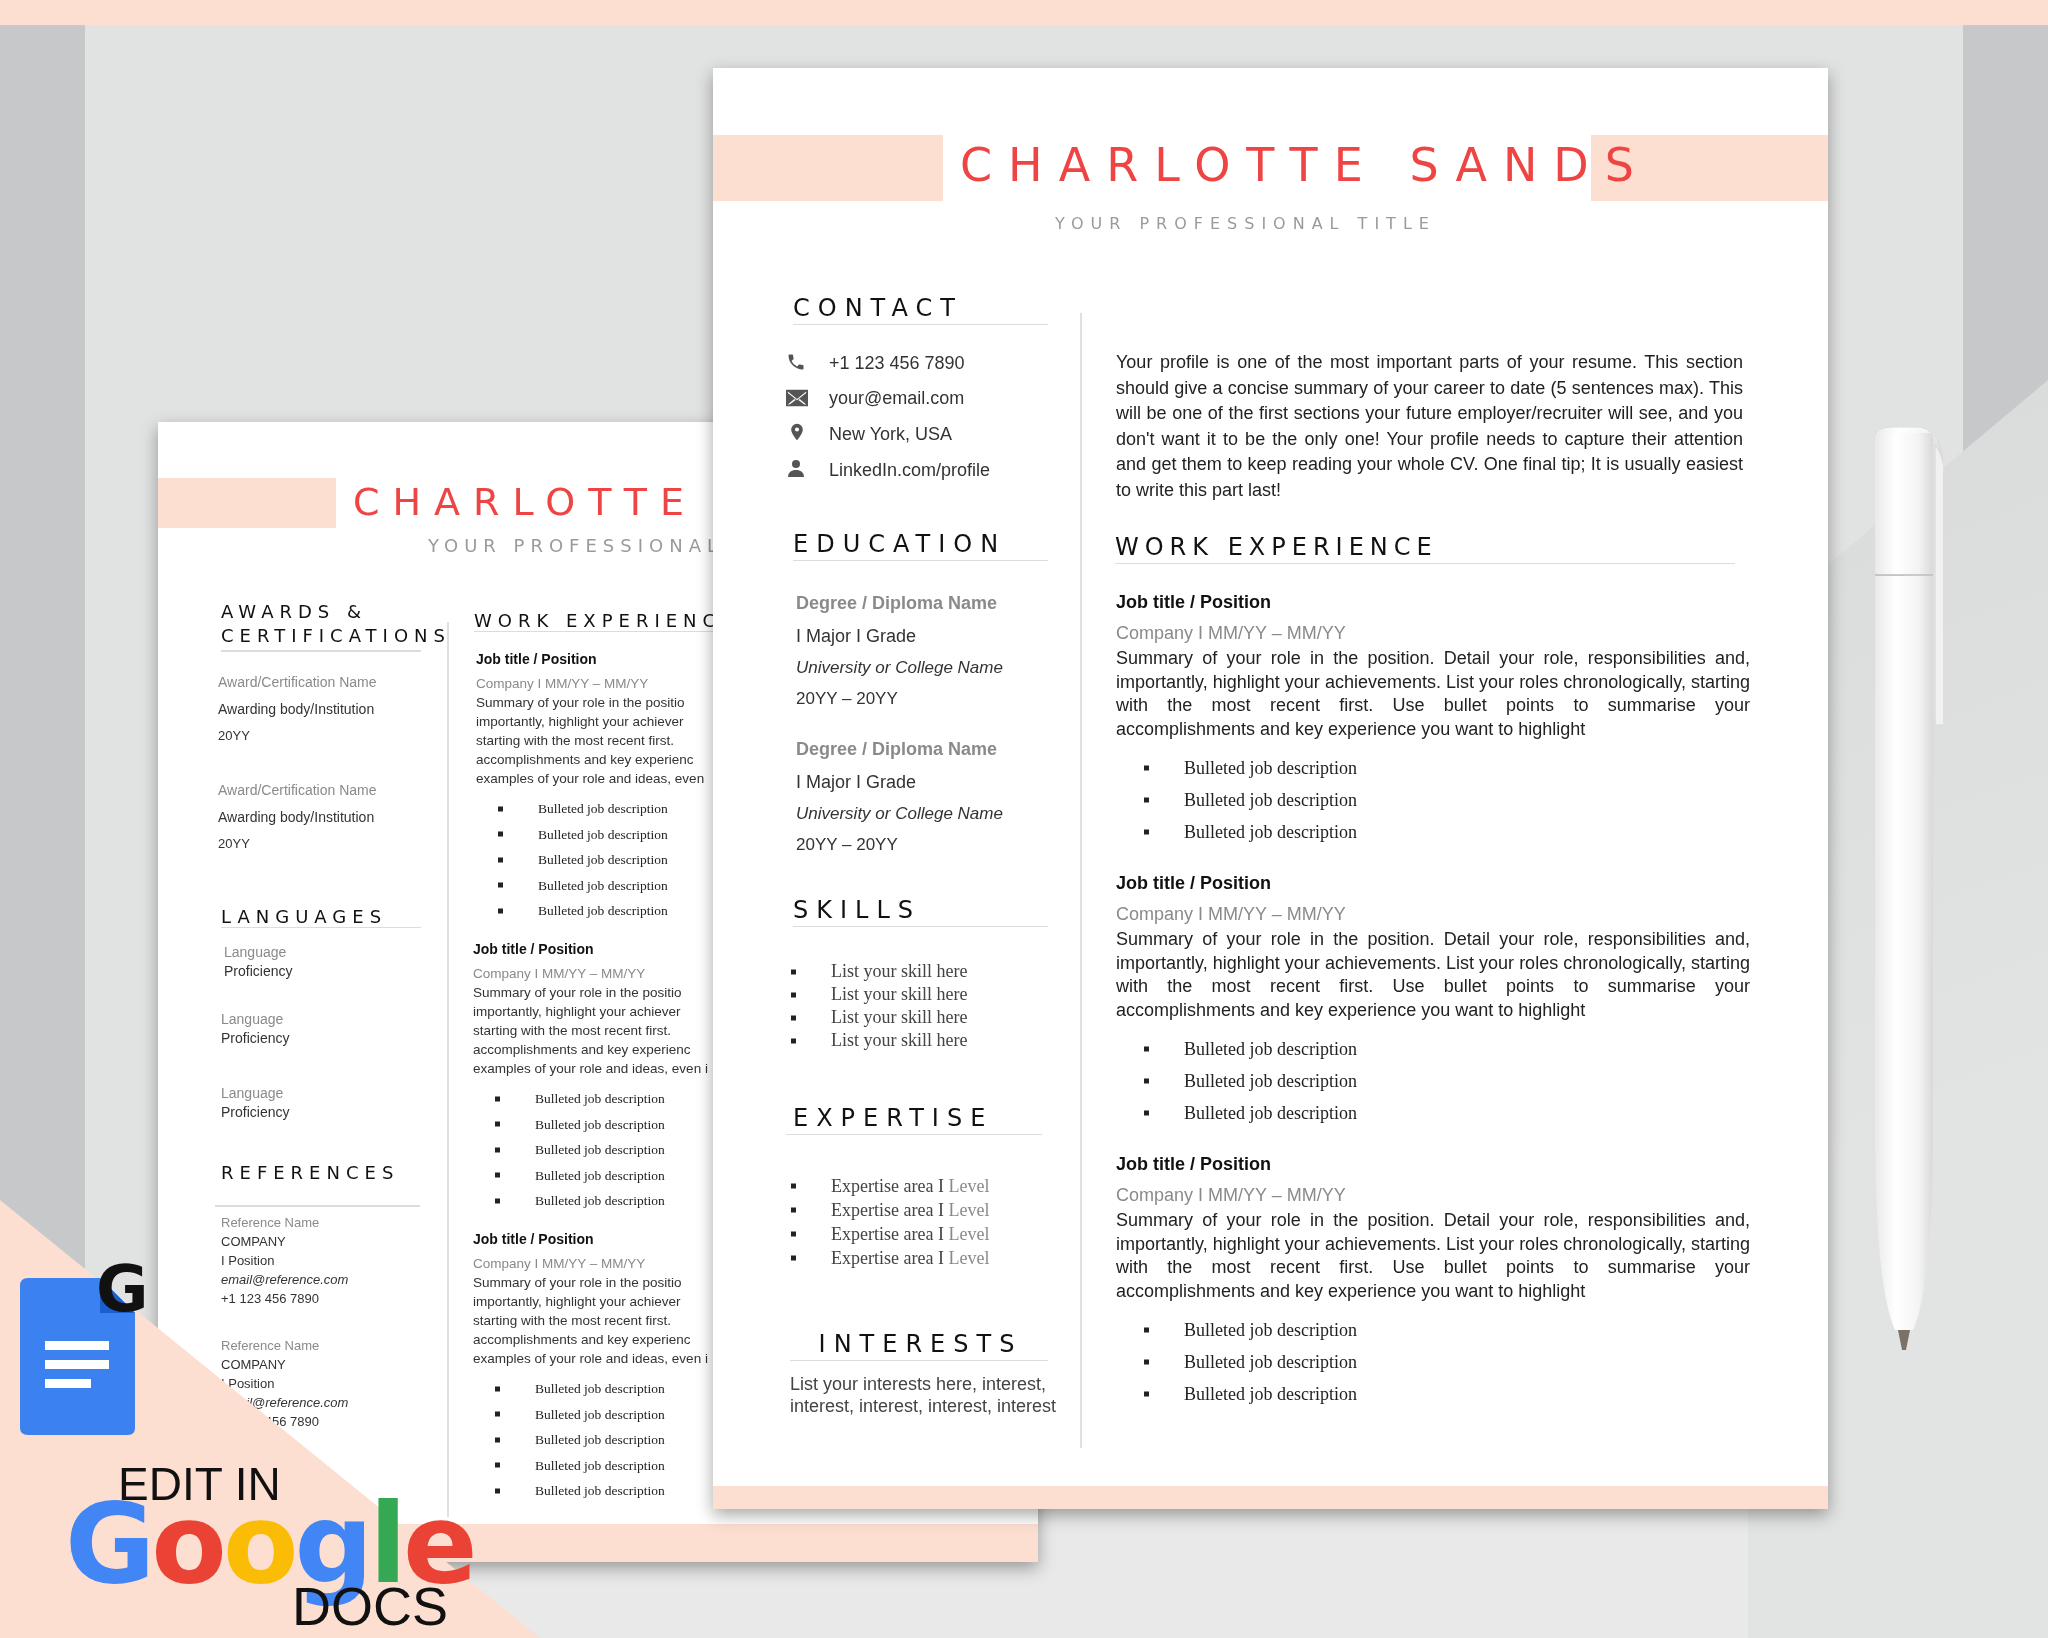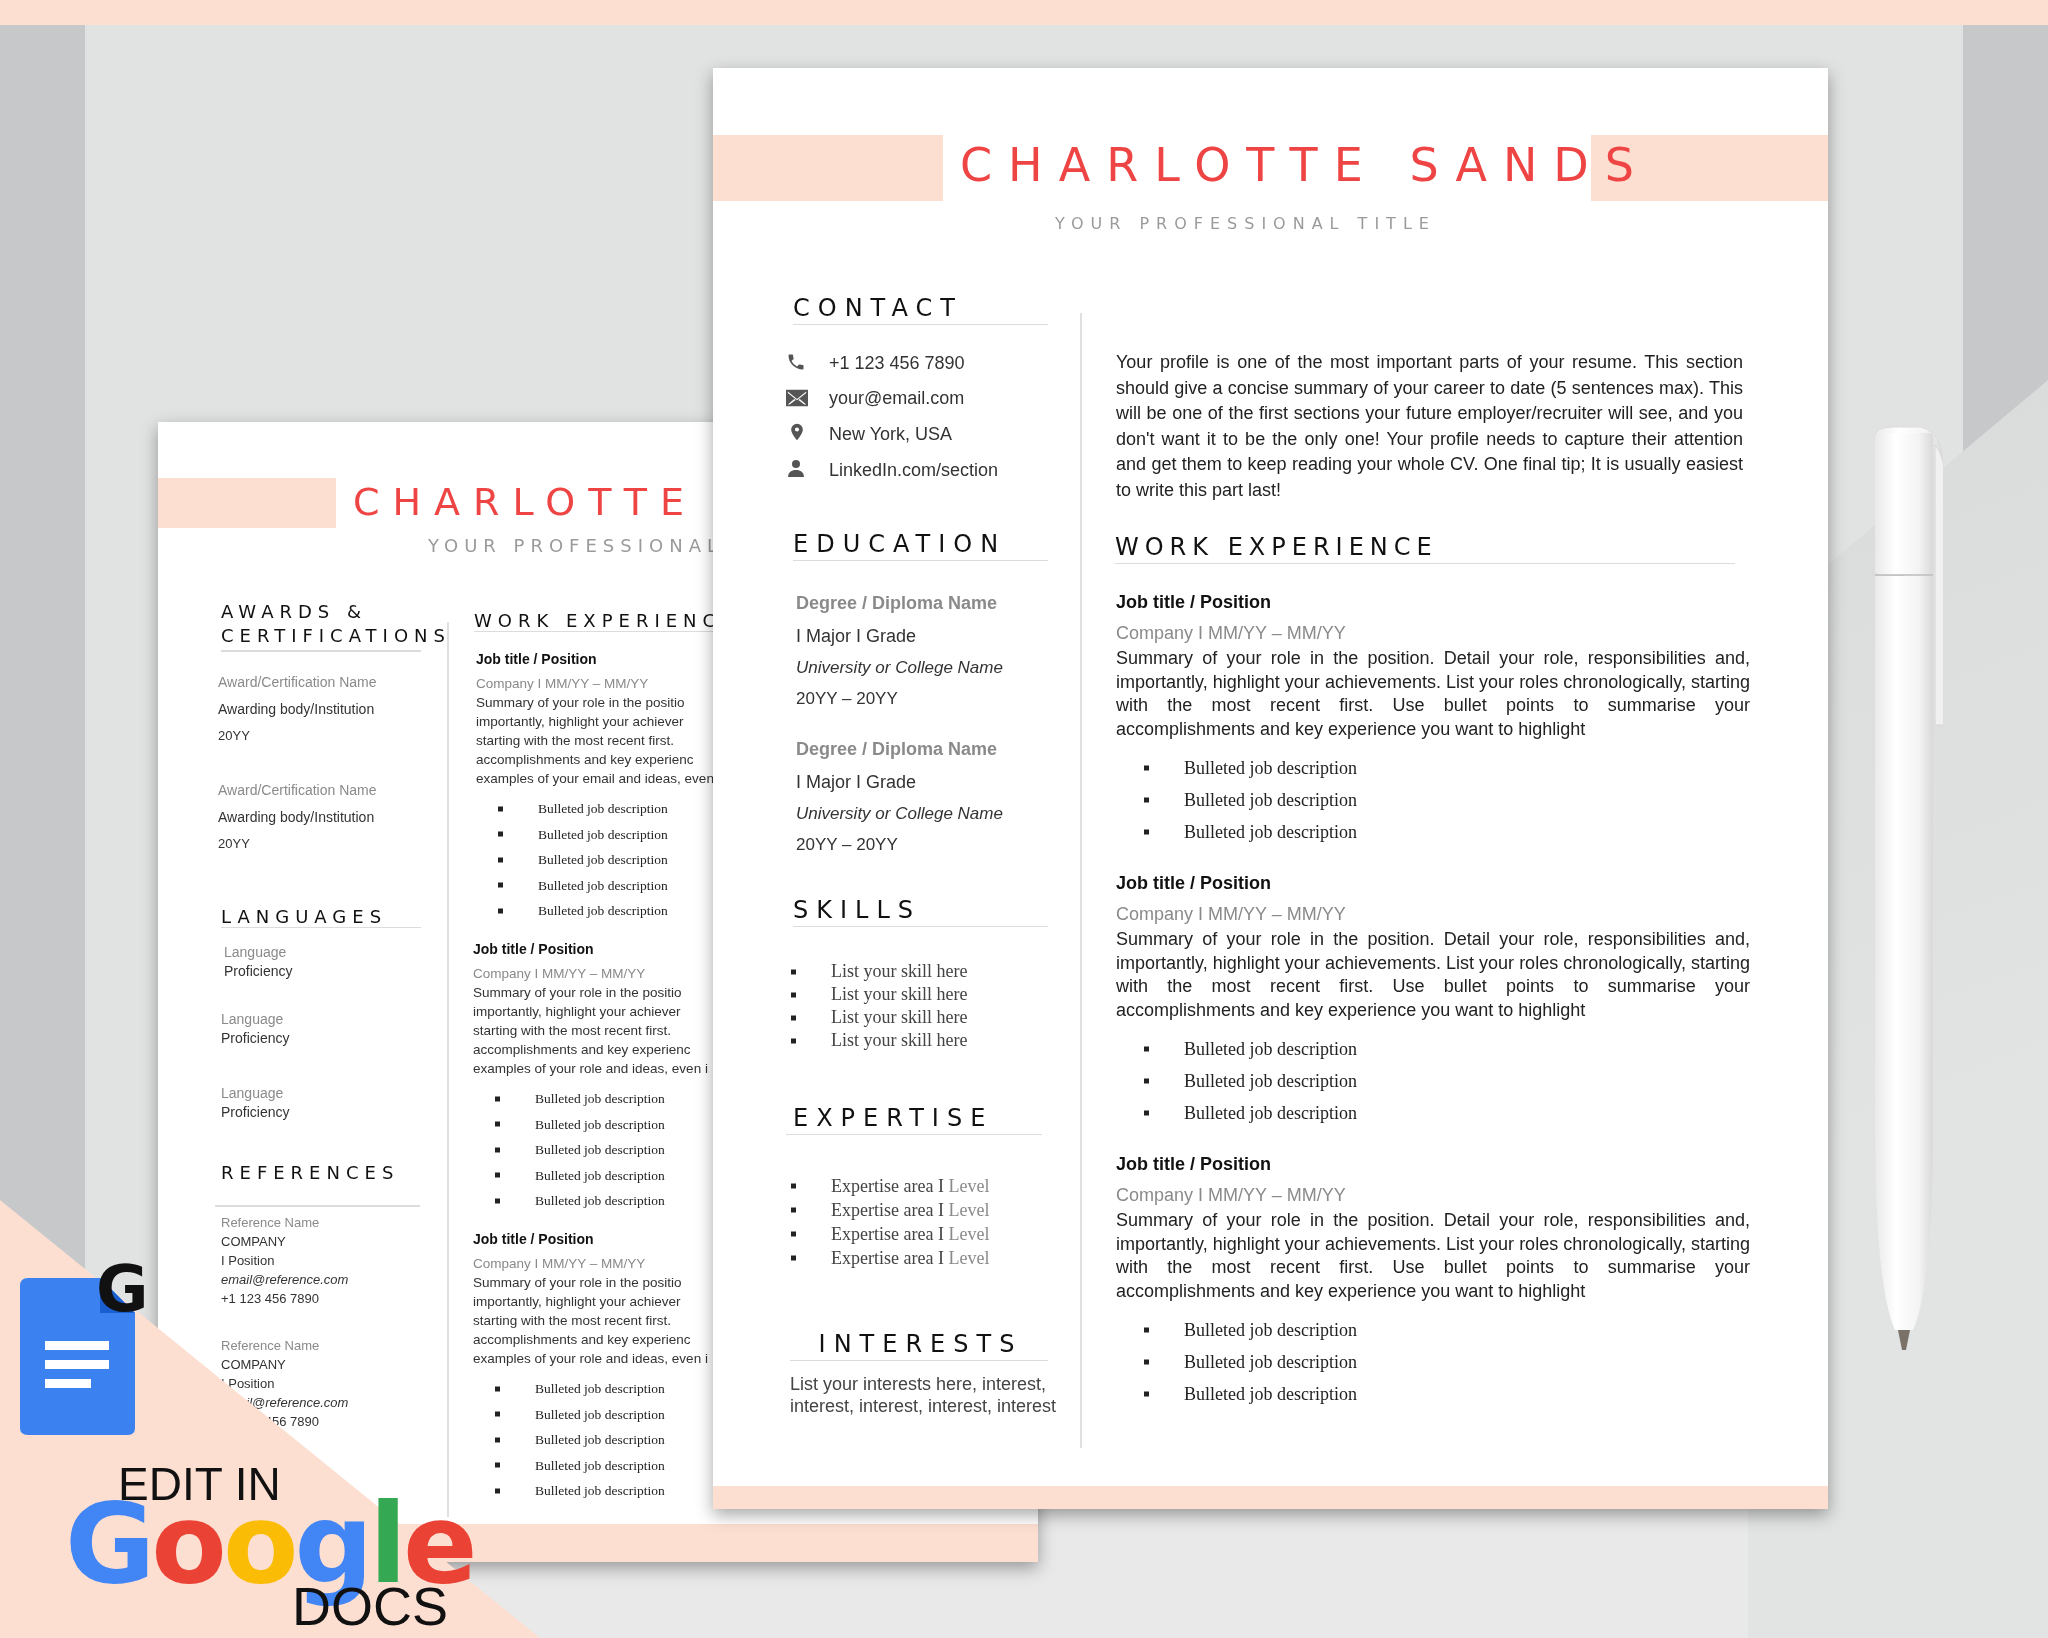--- a/index.html
+++ b/index.html
@@ -133,21 +133,21 @@
   <div class="sec-h b-sec" style="left:316px;top:188px;width:400px;">WORK EXPERIENCE</div>
 
   <div style="position:absolute;left:318px;top:229px;width:420px;font-size:13.5px;">
     <div class="bold" style="font-size:14px;">Job title / Position</div>
     <div class="muted" style="margin-top:9px;">Company I  MM/YY – MM/YY</div>
     <div style="line-height:19px;margin-top:2px;color:#333;">
       <div>Summary of your role in the positio</div>
       <div>importantly, highlight your achiever</div>
       <div>starting with the most recent first.</div>
       <div>accomplishments and key experienc</div>
-      <div>examples of your email and ideas, even</div>
+      <div>examples of your role and ideas, even</div>
     </div>
     <ul class="bul" style="position:static;margin:8px 0 0 22px;line-height:25.5px;font-size:13.5px;">
       <li>Bulleted job description</li>
       <li>Bulleted job description</li>
       <li>Bulleted job description</li>
       <li>Bulleted job description</li>
       <li>Bulleted job description</li>
     </ul>
   </div>
 
@@ -213,21 +213,21 @@
 
   <svg class="icon" style="left:74px;top:354px;" viewBox="0 0 24 24">
       <path fill="#555" d="M12 2a7 7 0 00-7 7c0 5.2 7 13 7 13s7-7.8 7-13a7 7 0 00-7-7zm0 9.5A2.5 2.5 0 1112 6.5a2.5 2.5 0 010 5z"></path>
     </svg>
   <div class="txt f-body" style="left:116px;top:356px;">New York, USA</div>
 
   <svg class="icon" style="left:75px;top:391px;width:16px;height:18px;" viewBox="0 0 16 18">
       <circle cx="8" cy="5" r="4" fill="#555"></circle>
       <path fill="#555" d="M0 18c0-4.5 3.5-7 8-7s8 2.5 8 7z"></path>
     </svg>
-  <div class="txt f-body" style="left:116px;top:392px;">LinkedIn.com/section</div>
+  <div class="txt f-body" style="left:116px;top:392px;">LinkedIn.com/profile</div>
 
   <div class="sec-h f-sec" style="left:80px;top:462px;width:255px;">EDUCATION</div>
   <div class="txt f-body muted" style="left:83px;top:525px;font-weight:bold;">Degree / Diploma Name</div>
   <div class="txt f-body" style="left:83px;top:558px;">I Major I Grade</div>
   <div class="txt f-body ital" style="left:83px;top:590px;font-size:17px;">University or College Name</div>
   <div class="txt f-body" style="left:83px;top:621px;font-size:17px;">20YY – 20YY</div>
   <div class="txt f-body muted" style="left:83px;top:671px;font-weight:bold;">Degree / Diploma Name</div>
   <div class="txt f-body" style="left:83px;top:704px;">I Major I Grade</div>
   <div class="txt f-body ital" style="left:83px;top:736px;font-size:17px;">University or College Name</div>
   <div class="txt f-body" style="left:83px;top:767px;font-size:17px;">20YY – 20YY</div>

